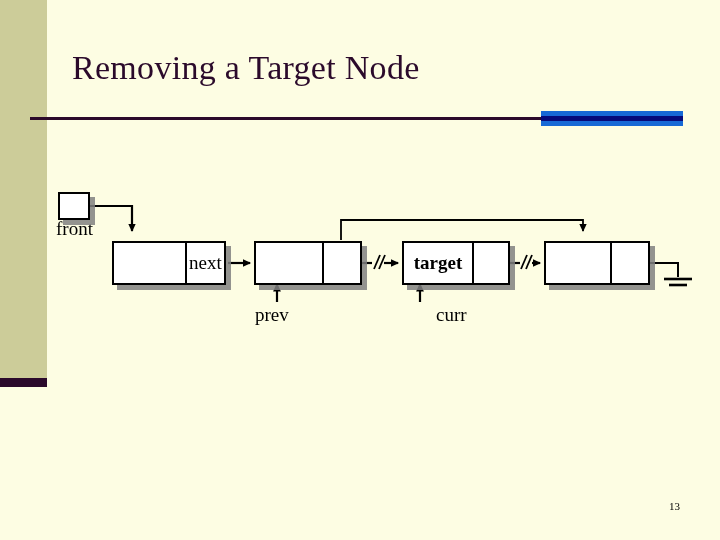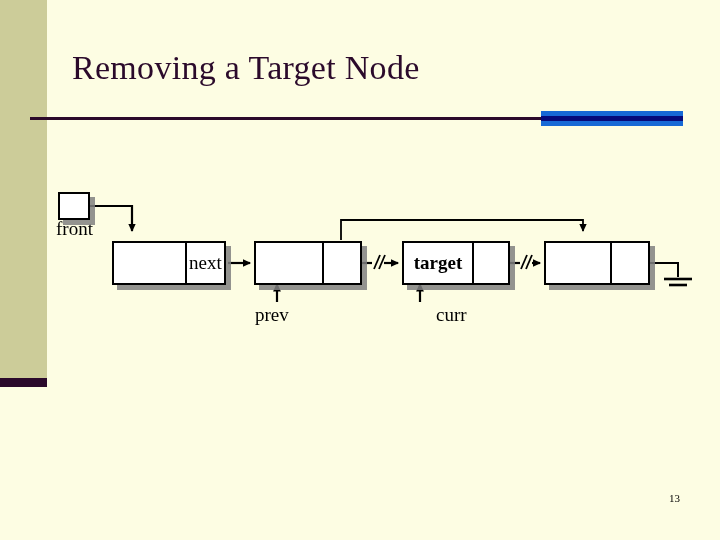--- a/index.html
+++ b/index.html
@@ -119,21 +119,21 @@
     position: absolute;
     font-size: 19px;
     color: #000;
     font-family: "Liberation Serif", serif;
     white-space: nowrap;
   }
 
   .page-num {
     position: absolute;
     right: 40px;
-    bottom: 36px;
+    bottom: 28px;
     font-size: 11px;
     color: #000;
     font-family: "Liberation Serif", serif;
   }
 
   svg.wires {
     position: absolute;
     left: 0;
     top: 0;
     width: 720px;

